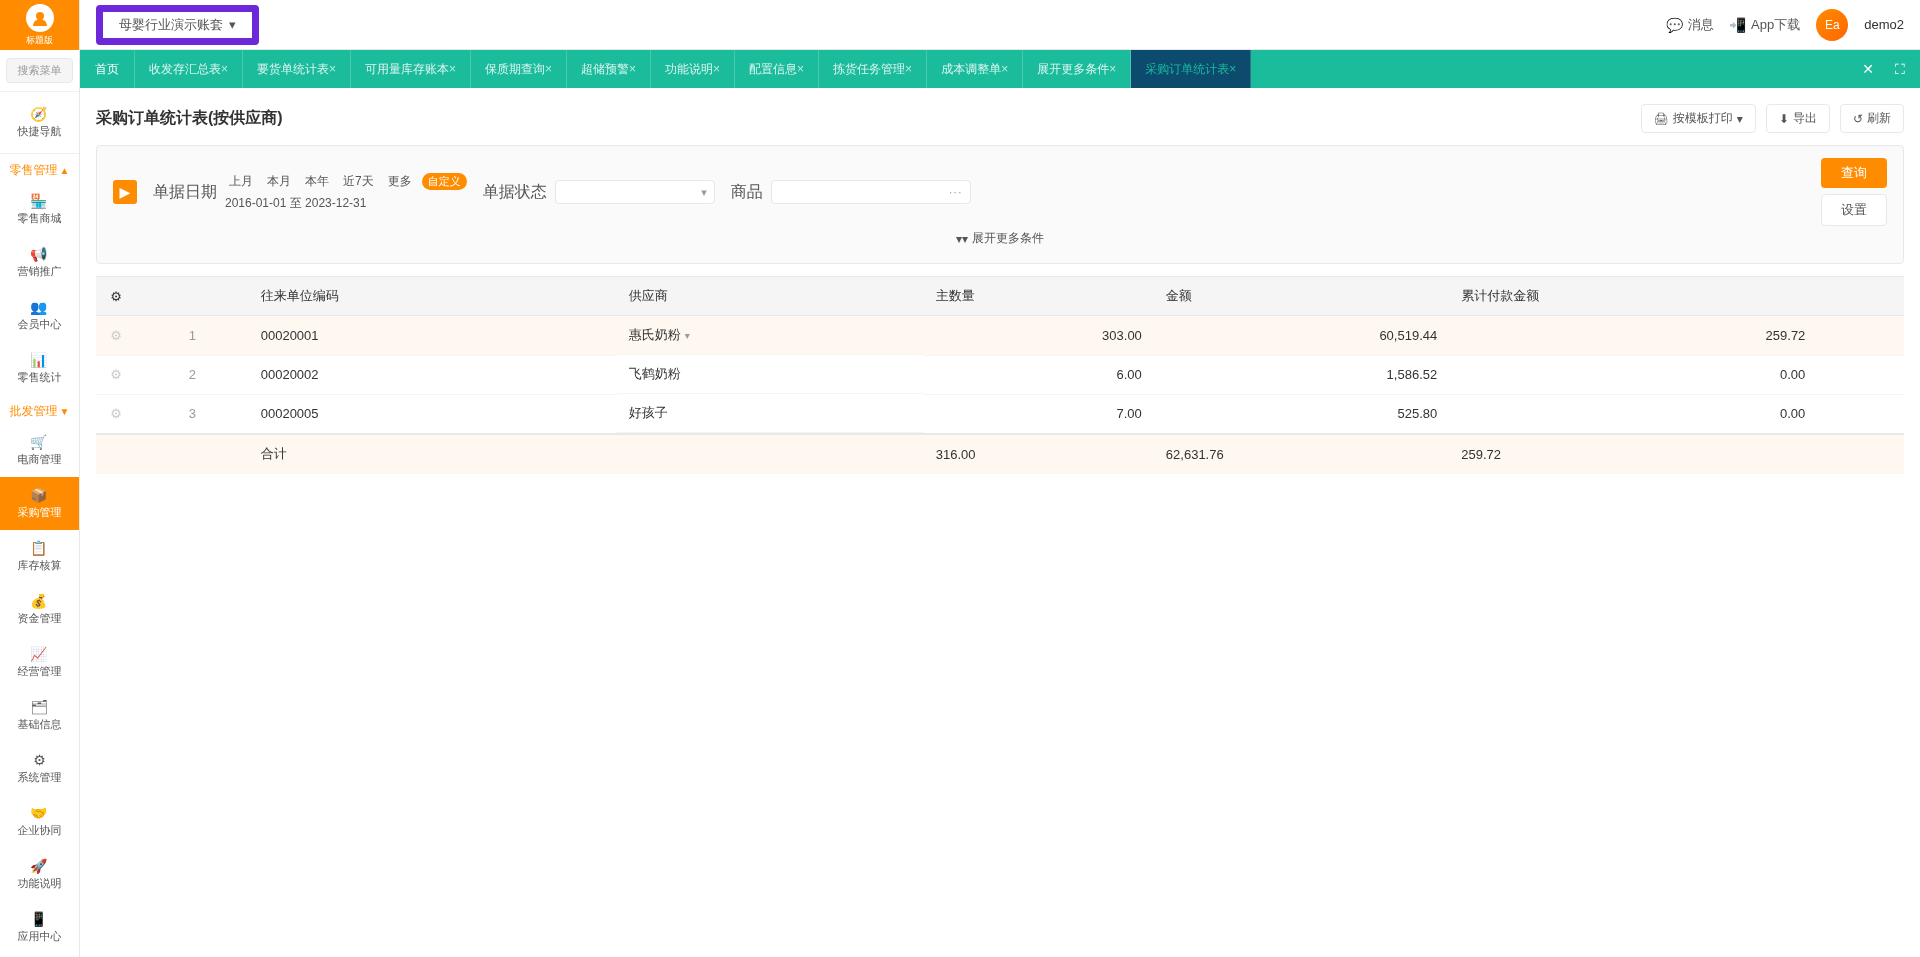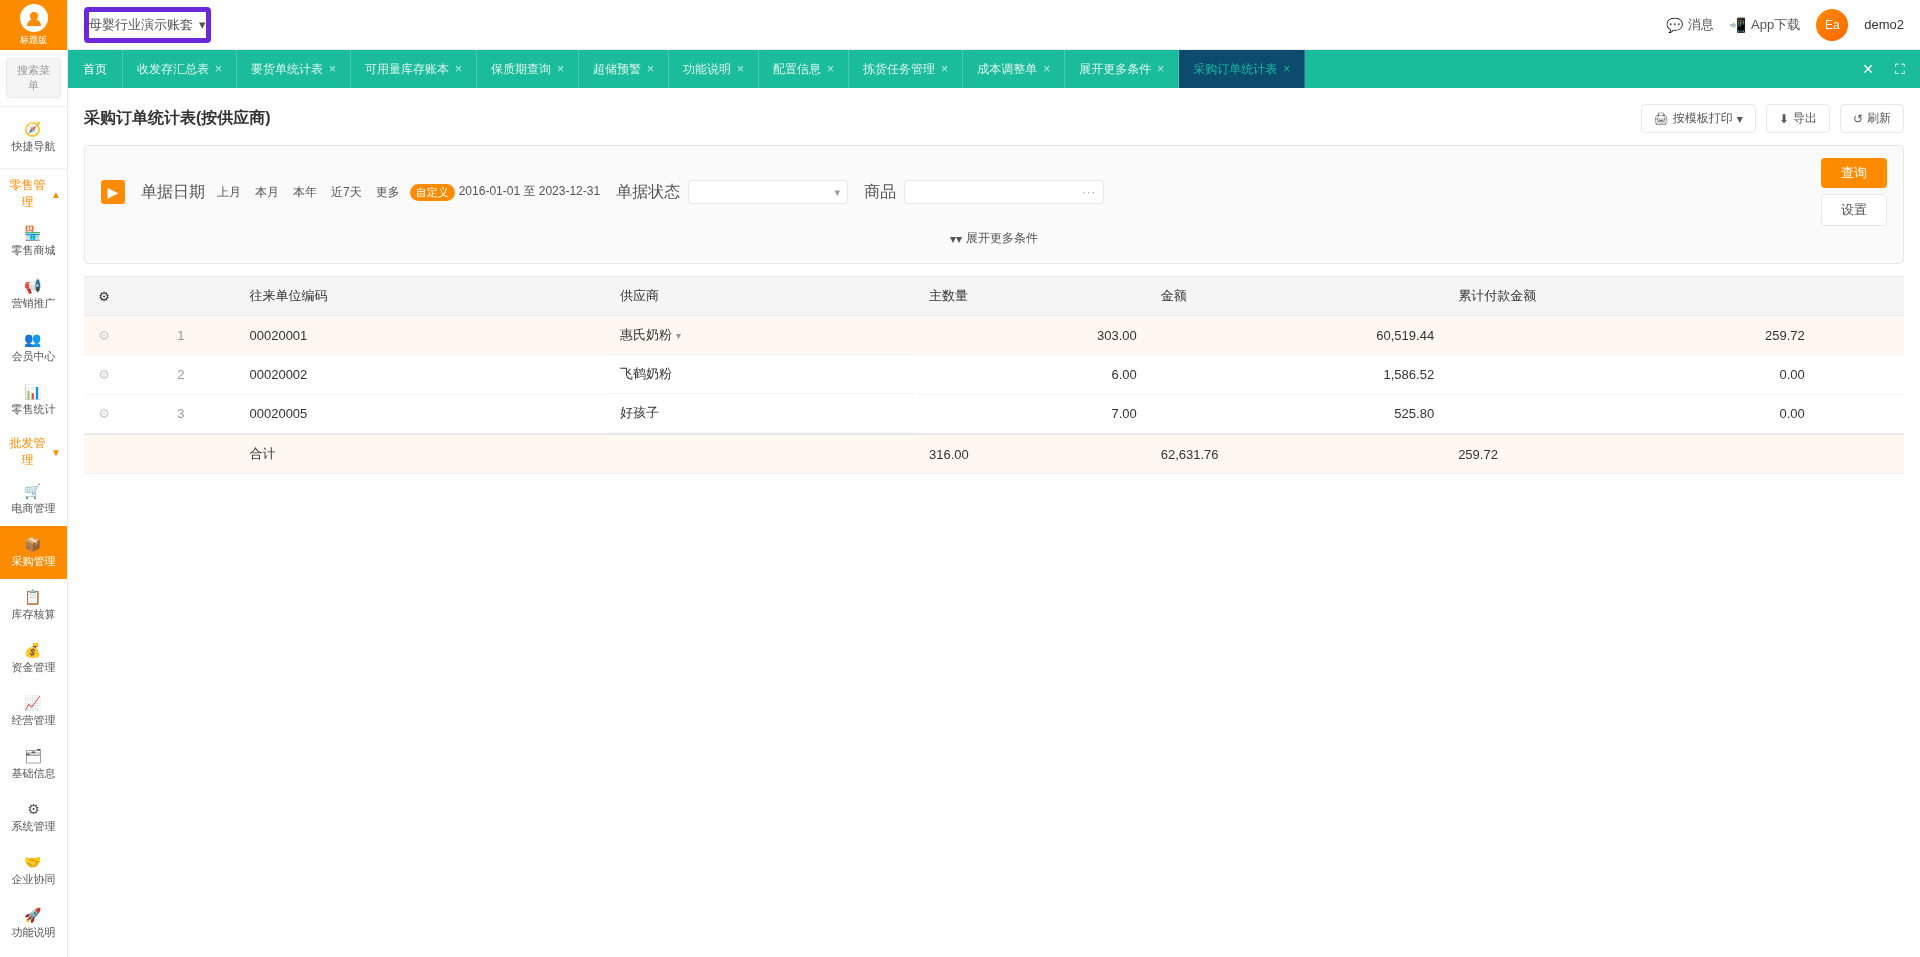--- a/index.html
+++ b/index.html
@@ -1,20 +1,20 @@
 <!DOCTYPE html>
 <html><head>
   <meta charset="utf-8">
   <style>
     * { box-sizing: border-box; margin: 0; padding: 0; }
     body { font-family: "Microsoft YaHei", "PingFang SC", sans-serif; font-size: 13px; background: #f5f5f5; display: flex; height: 957px; overflow: hidden; }
 
     
     .sidebar {
-      width: 68px;
+      width: 80px;
       background: #fff;
       display: flex;
       flex-direction: column;
       border-right: 1px solid #e8e8e8;
       flex-shrink: 0;
       height: 100%;
       overflow-y: auto;
     }
     .sidebar-logo {
       background: #ff8c00;
@@ -103,22 +103,22 @@
       flex-shrink: 0;
       gap: 16px;
     }
     .topbar-dropdown {
       display: flex;
       align-items: center;
       gap: 6px;
       color: #555;
       font-size: 13px;
       cursor: pointer;
-      padding: 4px 0;
-      border: 5px solid #6d28d9;
+      padding: 4px 16px;
+      border: 7px solid #6d28d9;
       border-radius: 4px;
     }
     .topbar-spacer { flex: 1; }
     .topbar-actions {
       display: flex;
       align-items: center;
       gap: 16px;
     }
     .topbar-action {
       display: flex;
@@ -151,21 +151,20 @@
       padding: 0;
       flex-shrink: 0;
       overflow-x: auto;
       overflow-y: hidden;
     }
     .tab-bar::-webkit-scrollbar { height: 0; }
     .tab-item {
       display: flex;
       align-items: center;
       padding: 0 14px;
-      gap: 6px;
       color: rgba(255,255,255,0.85);
       font-size: 12px;
       cursor: pointer;
       white-space: nowrap;
       border-right: 1px solid rgba(255,255,255,0.2);
       flex-shrink: 0;
     }
     .tab-item.active { background: #0c4a6e; color: #1abc9c; }
     .tab-item .tab-close {
       color: rgba(255,255,255,0.7);
@@ -298,21 +297,21 @@
       align-items: center;
       gap: 8px;
     }
     .filter-label {
       color: #555;
       font-size: 16px;
       white-space: nowrap;
     }
     .filter-date-row {
       display: flex;
-      flex-direction: row;
+      flex-direction: column;
       gap: 4px;
     }
     .filter-date-shortcuts {
       display: flex;
       align-items: center;
       gap: 6px;
       font-size: 12px;
     }
     .date-shortcut {
       color: #555;

